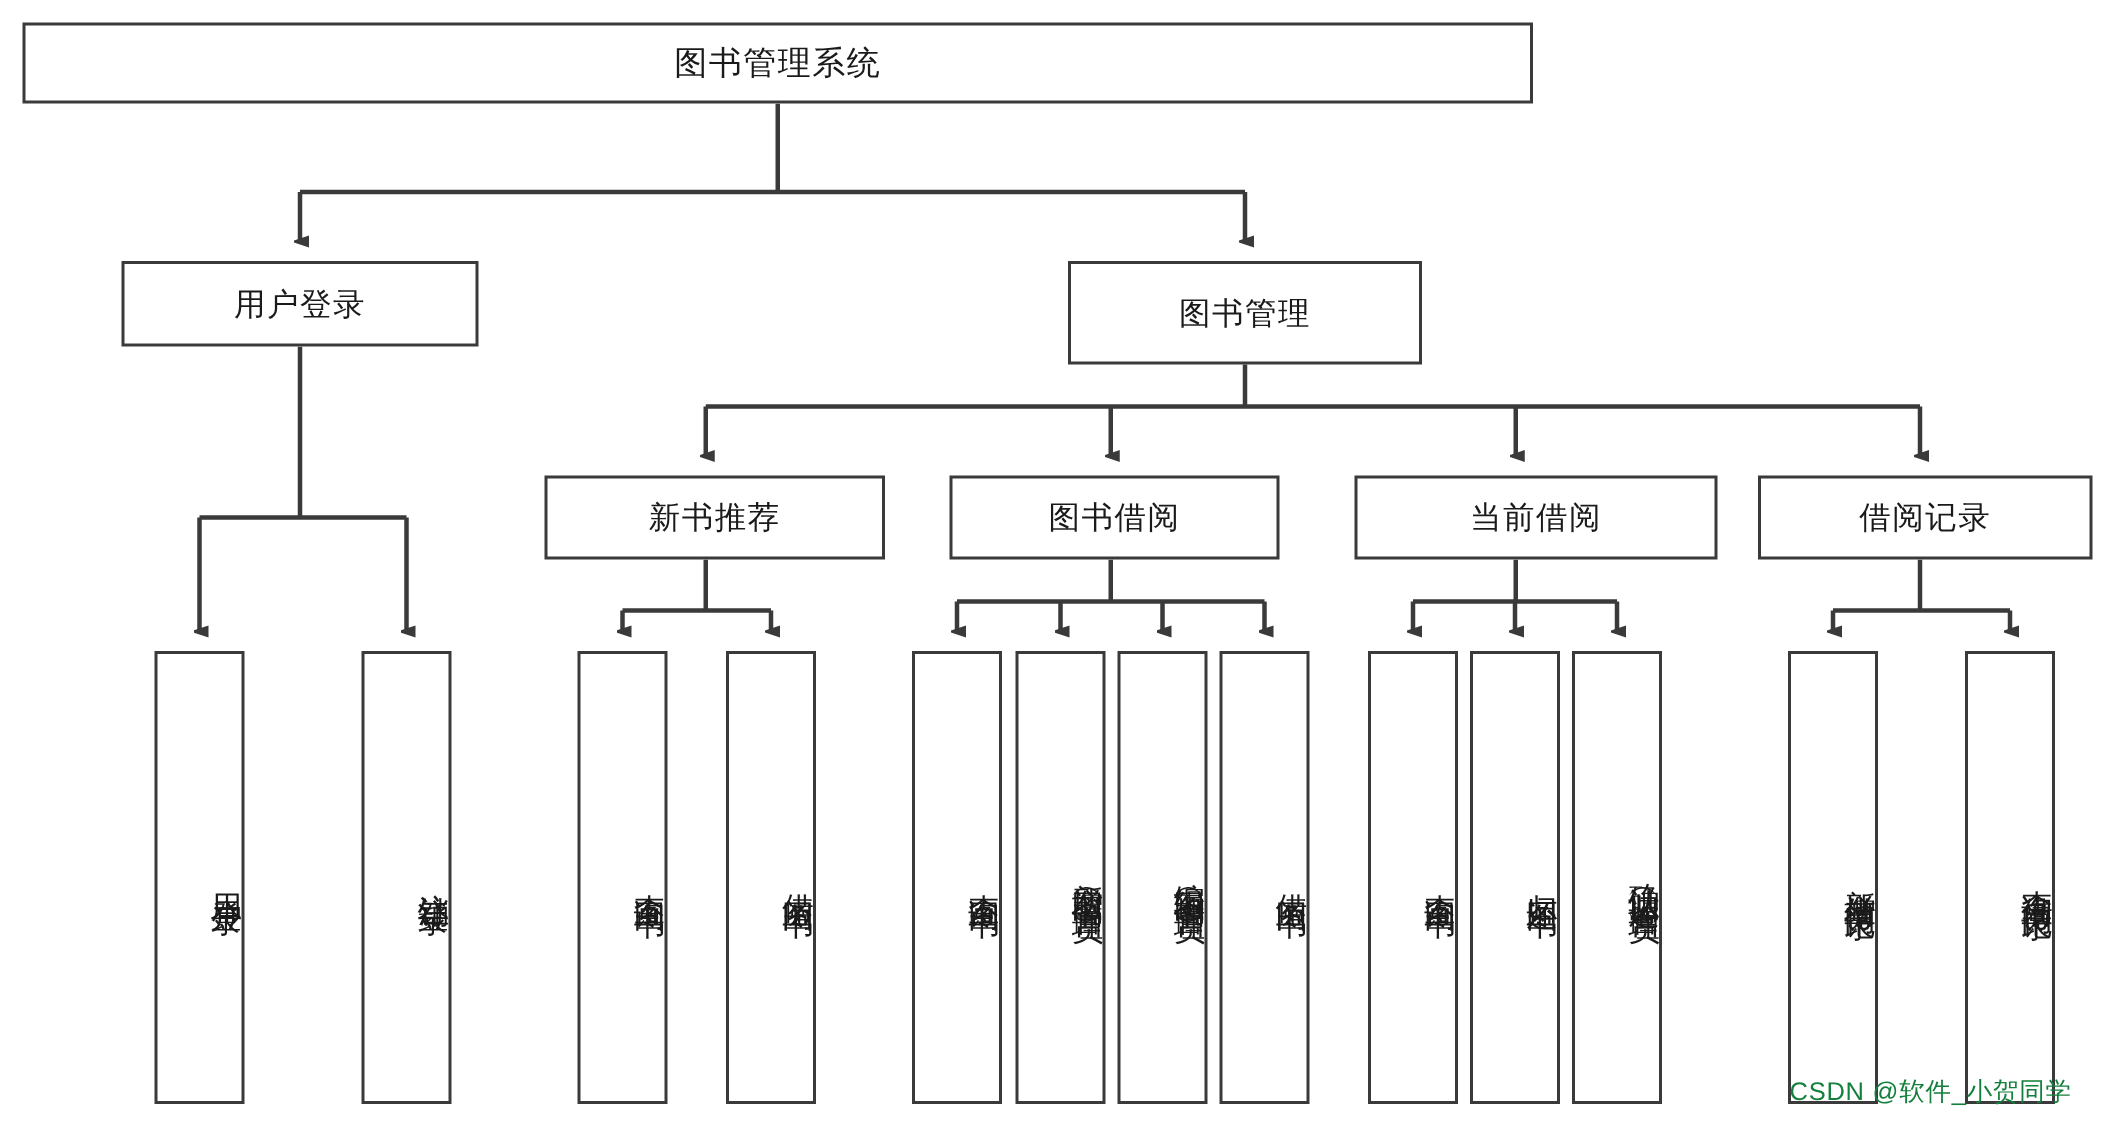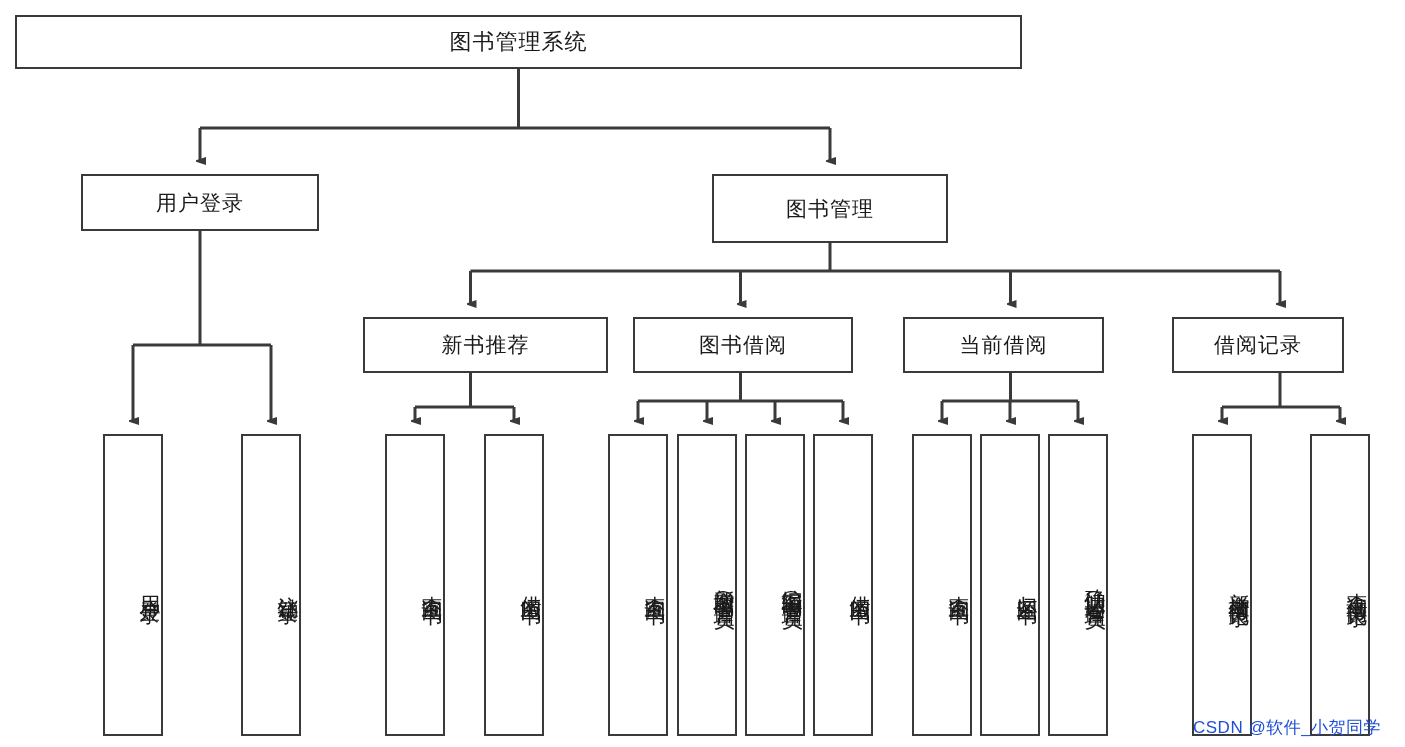--- a/index.html
+++ b/index.html
@@ -115,30 +115,30 @@
   <div id="node-layer">
       <div class="node horiz root" style="left: 15px; top: 15px; width: 1007px; height: 54px; border-color: rgb(58, 58, 58); color: rgb(26, 26, 26);">
         <span class="label">图书管理系统</span>
       </div>
       <div class="node horiz" style="left: 81px; top: 174px; width: 238px; height: 57px; border-color: rgb(58, 58, 58); color: rgb(26, 26, 26);">
         <span class="label">用户登录</span>
       </div>
       <div class="node horiz" style="left: 712px; top: 174px; width: 236px; height: 69px; border-color: rgb(58, 58, 58); color: rgb(26, 26, 26);">
         <span class="label">图书管理</span>
       </div>
-      <div class="node horiz" style="left: 363px; top: 317px; width: 245px; height: 56px; border-color: rgb(58, 58, 58); color: rgb(26, 26, 26);">
+      <div class="node horiz" style="left: 363px; top: 317px; width: 227px; height: 56px; border-color: rgb(58, 58, 58); color: rgb(26, 26, 26);">
         <span class="label">新书推荐</span>
       </div>
       <div class="node horiz" style="left: 633px; top: 317px; width: 220px; height: 56px; border-color: rgb(58, 58, 58); color: rgb(26, 26, 26);">
         <span class="label">图书借阅</span>
       </div>
-      <div class="node horiz" style="left: 903px; top: 317px; width: 201px; height: 56px; border-color: rgb(58, 58, 58); color: rgb(26, 26, 26);">
+      <div class="node horiz" style="left: 903px; top: 317px; width: 242px; height: 56px; border-color: rgb(58, 58, 58); color: rgb(26, 26, 26);">
         <span class="label">当前借阅</span>
       </div>
-      <div class="node horiz" style="left: 1172px; top: 317px; width: 172px; height: 56px; border-color: rgb(58, 58, 58); color: rgb(26, 26, 26);">
+      <div class="node horiz" style="left: 1172px; top: 317px; width: 223px; height: 56px; border-color: rgb(58, 58, 58); color: rgb(26, 26, 26);">
         <span class="label">借阅记录</span>
       </div>
       <div class="node vert" style="left: 103px; top: 434px; width: 60px; height: 302px; border-color: rgb(58, 58, 58); color: rgb(26, 26, 26);">
         <span class="label">用户登录</span>
       </div>
       <div class="node vert" style="left: 241px; top: 434px; width: 60px; height: 302px; border-color: rgb(58, 58, 58); color: rgb(26, 26, 26);">
         <span class="label">注销登录</span>
       </div>
       <div class="node vert" style="left: 385px; top: 434px; width: 60px; height: 302px; border-color: rgb(58, 58, 58); color: rgb(26, 26, 26);">
         <span class="label">查询图书</span>
@@ -168,14 +168,14 @@
         <span class="label">确认归还（管理员）</span>
       </div>
       <div class="node vert" style="left: 1192px; top: 434px; width: 60px; height: 302px; border-color: rgb(58, 58, 58); color: rgb(26, 26, 26);">
         <span class="label">新增借阅记录</span>
       </div>
       <div class="node vert" style="left: 1310px; top: 434px; width: 60px; height: 302px; border-color: rgb(58, 58, 58); color: rgb(26, 26, 26);">
         <span class="label">查询借阅记录</span>
       </div>
     </div>
 
-  <div class="watermark" style="left: 1193px; top: 716px; color: #1d4ed8;">CSDN @软件_小贺同学</div>
+  <div class="watermark" style="left: 1193px; top: 716px; color: #15803d;">CSDN @软件_小贺同学</div>
 </div>
 
 </body></html>

